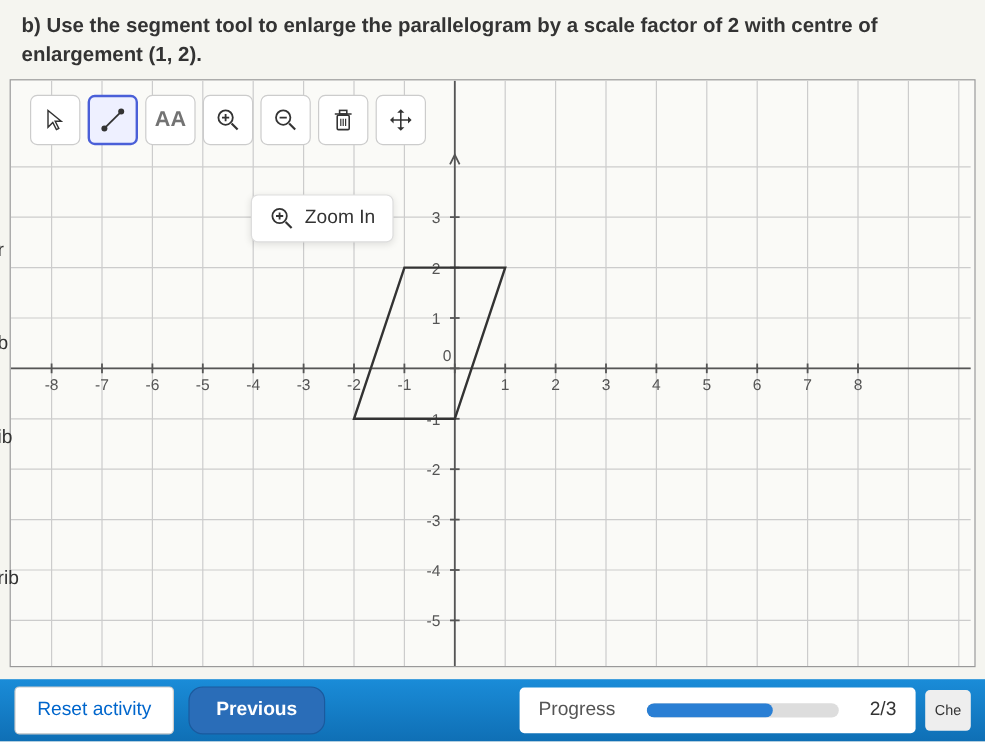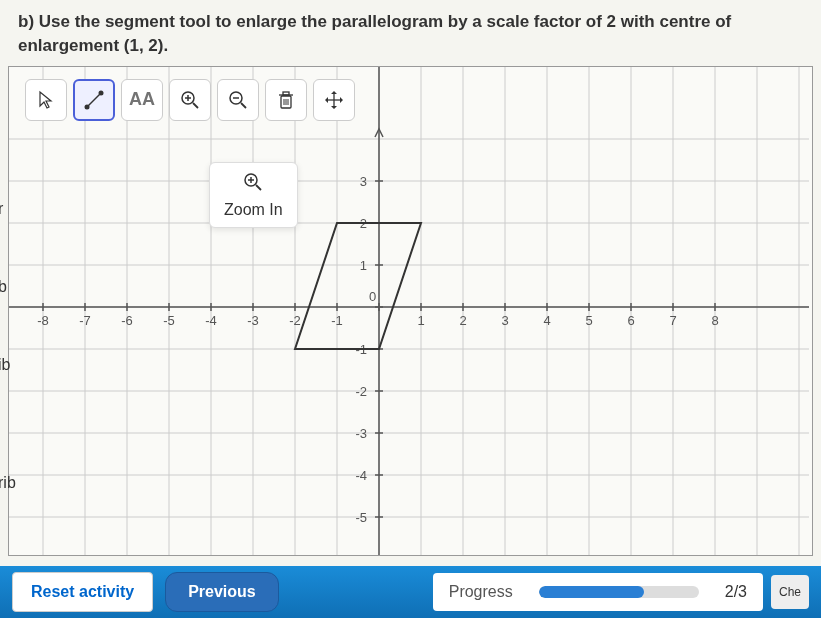--- a/index.html
+++ b/index.html
@@ -2,26 +2,26 @@
 <html><head>
 <meta charset="utf-8">
 <style>
 * { margin: 0; padding: 0; box-sizing: border-box; }
 body { font-family: Arial, sans-serif; background: #f5f5f0; width: 821px; height: 618px; overflow: hidden; position: relative; }
 .question { padding: 10px 18px 8px 18px; font-size: 17px; font-weight: bold; color: #333; line-height: 1.4; }
 .canvas-area { border: 1px solid #999; background: #fafaf7; margin: 0 8px; position: relative; height: 490px; overflow: hidden; }
 .toolbar { position: absolute; top: 12px; left: 16px; display: flex; gap: 6px; z-index: 10; }
 .tool-btn { width: 42px; height: 42px; border: 1px solid #ccc; border-radius: 6px; background: #fff; display: flex; align-items: center; justify-content: center; cursor: pointer; font-size: 18px; color: #737373; }
 .tool-btn.active { border: 2px solid #4a5fd8; background: #eef0ff; }
-.tooltip { position: absolute; top: 95px; left: 200px; background: #fff; border: 1px solid #ddd; border-radius: 6px; padding: 8px 14px; display: flex; align-items: center; gap: 8px; box-shadow: 0 2px 6px rgba(0,0,0,0.1); z-index: 10; font-size: 16px; color: #333; flex-direction: column; }
+.tooltip { position: absolute; top: 95px; left: 200px; background: #fff; border: 1px solid #ddd; border-radius: 6px; padding: 8px 14px; display: flex; align-items: center; gap: 8px; box-shadow: 0 2px 6px rgba(0,0,0,0.1); z-index: 10; font-size: 16px; color: #333; }
 .grid-svg { position: absolute; top: 0; left: 0; }
 .left-tabs { position: absolute; left: 0; top: 200px; display: flex; flex-direction: column; gap: 60px; font-size: 16px; color: #333; }
 .left-tab { transform: translateX(-2px); }
 .bottom-bar { position: absolute; bottom: 0; left: 0; right: 0; height: 52px; background: linear-gradient(#1a8cd8, #0f6fb5); display: flex; align-items: center; padding: 0 12px; }
-.btn-reset { background: #fff; color: #0066cc; border: 1px solid #ccc; border-radius: 4px; padding: 10px 18px; font-size: 16px; font-weight: bold; cursor: pointer; margin-right: 12px; }
+.btn-reset { background: #fff; color: #0066cc; border: 1px solid #ccc; border-radius: 4px; padding: 10px 18px; font-size: 16px; font-weight: normal; cursor: pointer; margin-right: 12px; }
 .btn-prev { background: #2a6db8; color: #fff; border: 1px solid #1a5a9e; padding: 10px 22px; font-size: 16px; font-weight: bold; cursor: pointer; border-radius: 12px; }
 .progress-wrap { margin-left: auto; display: flex; align-items: center; gap: 26px; background: #fff; padding: 10px 16px; border-radius: 4px; }
 .progress-label { font-size: 16px; color: #555; }
 .progress-bar { width: 160px; height: 12px; background: #ddd; border-radius: 6px; overflow: hidden; }
 .progress-fill { height: 100%; background: #2a7fd4; border-radius: 6px; }
 .progress-count { font-size: 16px; color: #333; }
 .btn-check { background: #eee; padding: 10px 8px; margin-left: 8px; border-radius: 4px; font-size: 12px; color: #333; }
 </style>
 </head>
 <body>

